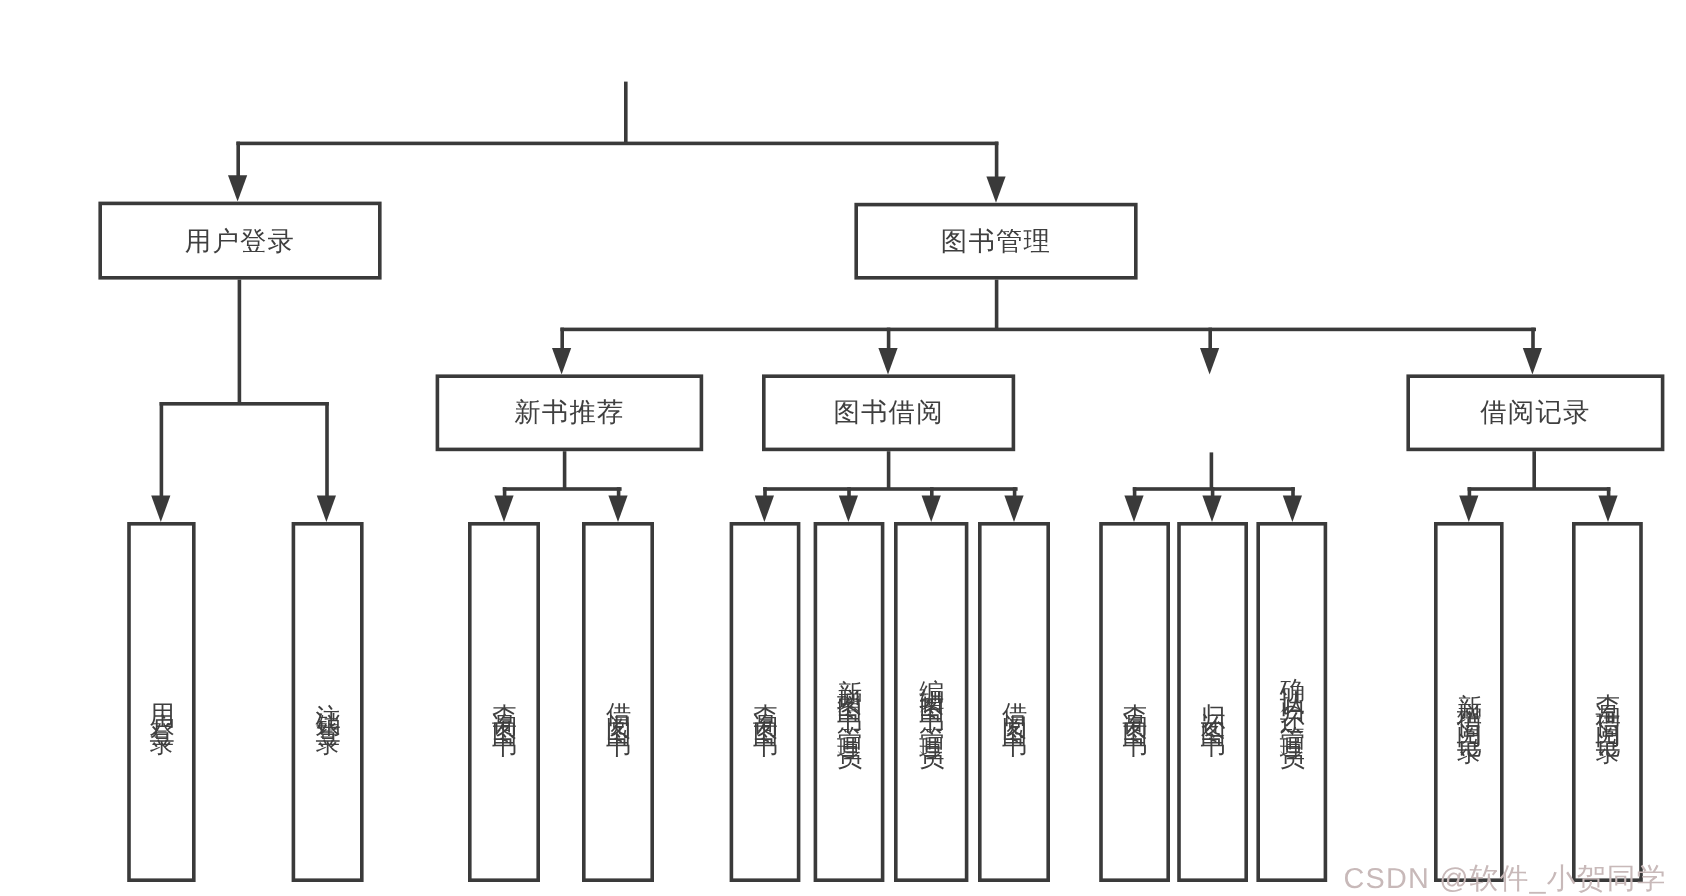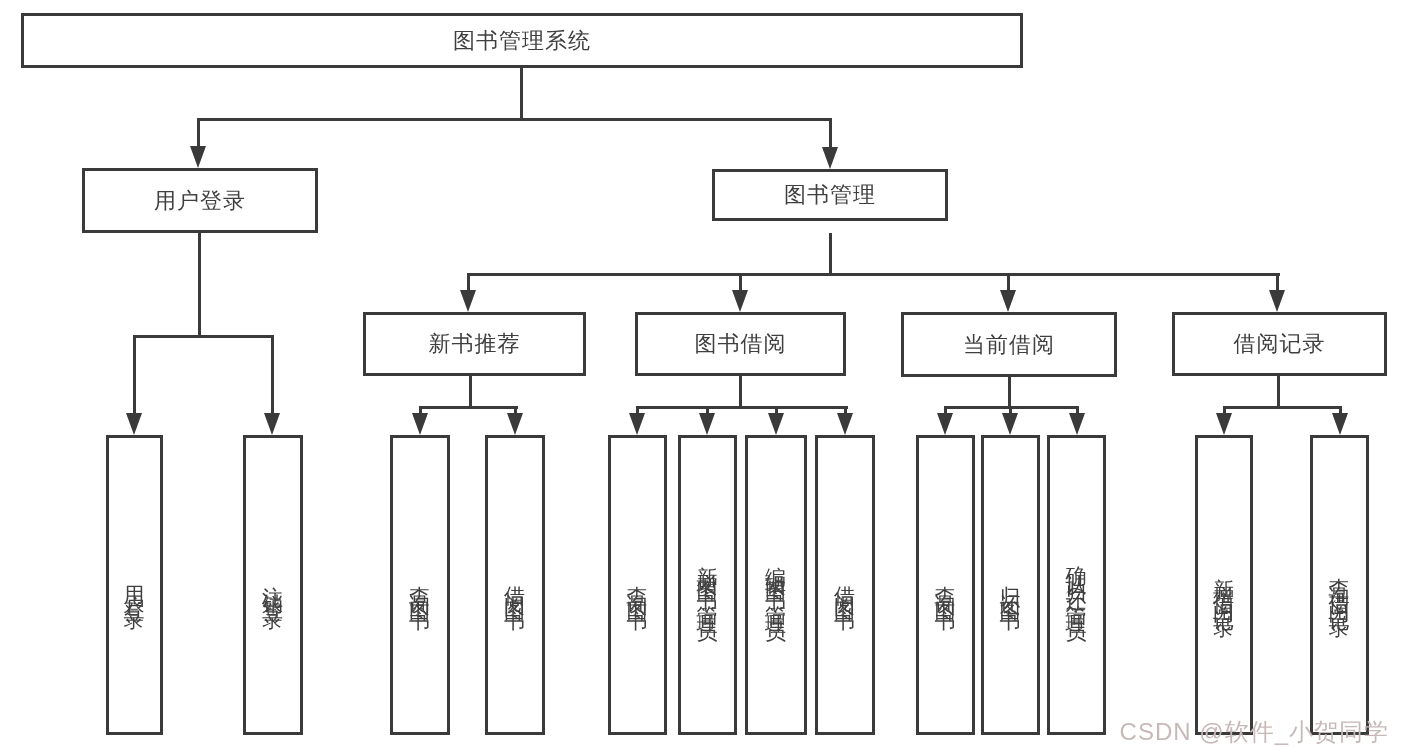--- a/index.html
+++ b/index.html
@@ -30,35 +30,32 @@
   .watermark{
     position:absolute;right:16px;top:716px;font-size:24px;letter-spacing:1px;
     color:#c8b9b9;white-space:nowrap;
   }
 </style>
 </head>
 <body>
 
 <div id="canvas">
 
-  <div class="hbox" style="left:21px;top:13px;width:1002px;height:55px;">
-    <span>图书管理系统</span>
-  </div>
 
   <div class="line" style="left:520px;top:68px;width:3px;height:52px;"></div>
   <div class="line" style="left:197px;top:118px;width:635px;height:3px;"></div>
   <div class="line" style="left:197px;top:118px;width:3px;height:30px;"></div>
   <div class="arrow" style="left:190px;top:146px;"></div>
   <div class="line" style="left:829px;top:118px;width:3px;height:31px;"></div>
   <div class="arrow" style="left:822px;top:147px;"></div>
 
   <div class="hbox" style="left:82px;top:168px;width:236px;height:65px;">
     <span>用户登录</span>
   </div>
-  <div class="hbox" style="left:712px;top:169px;width:236px;height:52px;">
+  <div class="hbox" style="left:712px;top:169px;width:236px;height:64px;">
     <span>图书管理</span>
   </div>
 
   <div class="line" style="left:198px;top:233px;width:3px;height:104px;"></div>
   <div class="line" style="left:133px;top:335px;width:141px;height:3px;"></div>
   <div class="line" style="left:133px;top:335px;width:3px;height:80px;"></div>
   <div class="arrow" style="left:126px;top:413px;"></div>
   <div class="line" style="left:271px;top:335px;width:3px;height:80px;"></div>
   <div class="arrow" style="left:264px;top:413px;"></div>
 
@@ -71,23 +68,20 @@
   <div class="line" style="left:1007px;top:273px;width:3px;height:19px;"></div>
   <div class="arrow" style="left:1000px;top:290px;"></div>
   <div class="line" style="left:1276px;top:273px;width:3px;height:19px;"></div>
   <div class="arrow" style="left:1269px;top:290px;"></div>
 
   <div class="hbox" style="left:363px;top:312px;width:223px;height:64px;">
     <span>新书推荐</span>
   </div>
   <div class="hbox" style="left:635px;top:312px;width:211px;height:64px;">
     <span>图书借阅</span>
-  </div>
-  <div class="hbox" style="left:901px;top:312px;width:216px;height:65px;">
-    <span>当前借阅</span>
   </div>
   <div class="hbox" style="left:1172px;top:312px;width:215px;height:64px;">
     <span>借阅记录</span>
   </div>
 
   <div class="line" style="left:469px;top:376px;width:3px;height:31px;"></div>
   <div class="line" style="left:419px;top:406px;width:99px;height:3px;"></div>
   <div class="line" style="left:419px;top:406px;width:3px;height:10px;"></div>
   <div class="arrow" style="left:412px;top:413px;"></div>
   <div class="line" style="left:514px;top:406px;width:3px;height:10px;"></div>

